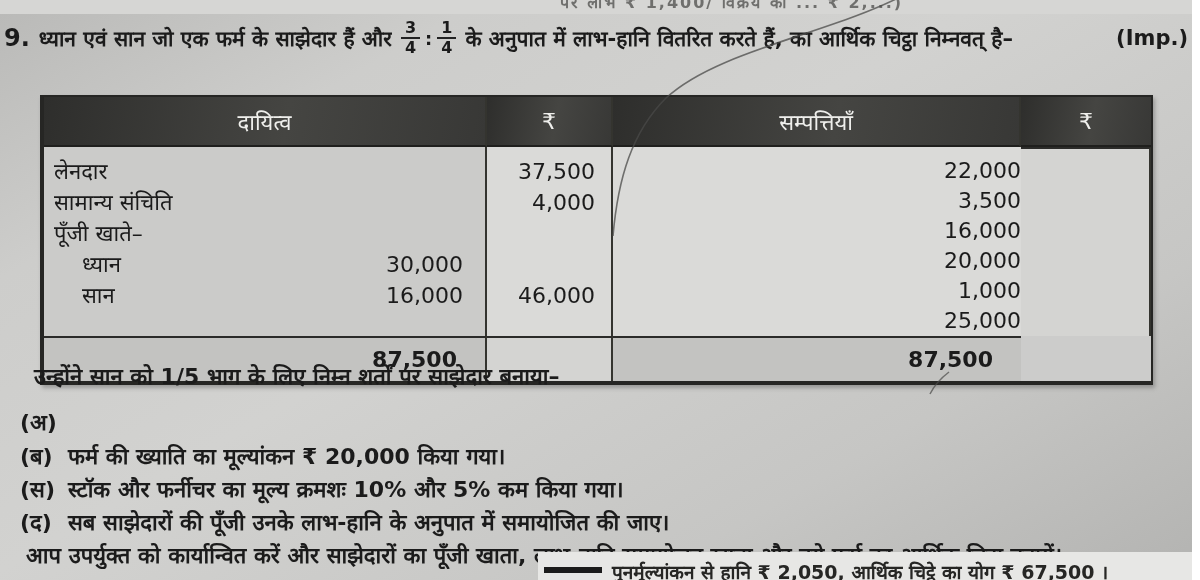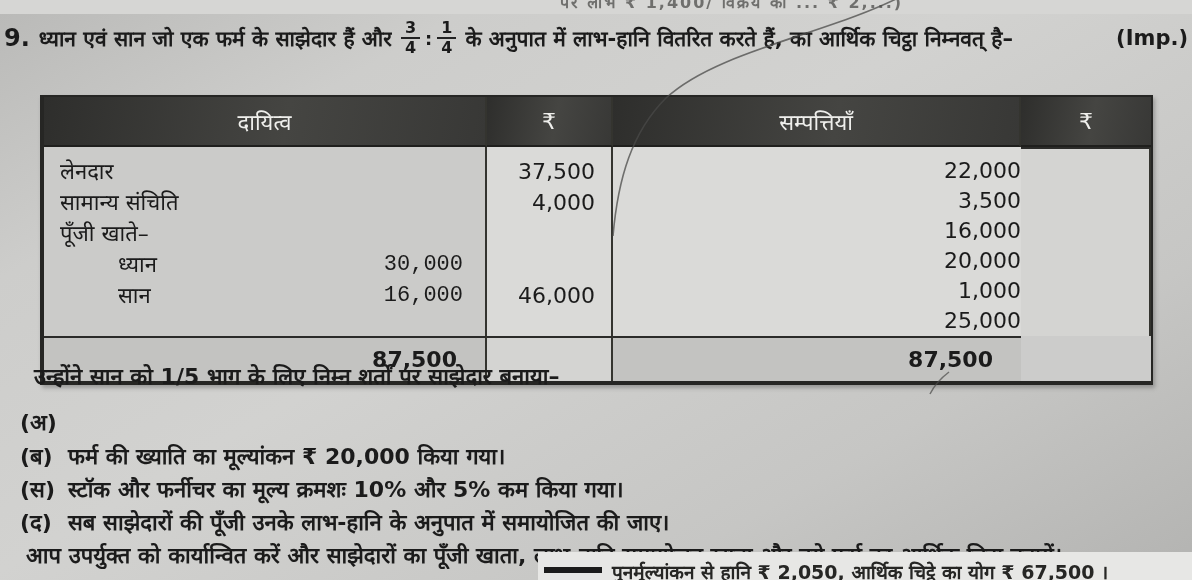--- a/index.html
+++ b/index.html
@@ -49,23 +49,23 @@
   .cell{box-sizing:border-box;}
   .rb{border-right:2px solid #34342f;}
   .hdr{
     background:linear-gradient(100deg,#2e2e2c,#454542 55%,#383836);
     color:#efefec;display:flex;align-items:center;justify-content:center;
     font-size:22px;border-bottom:2px solid #1f1f1d;
   }
   .body-cell{background:#cbcbc9;padding-top:9px;font-size:22px;}
   .amt-cell{background:#dadad8;text-align:right;}
   .lrow{height:31px;line-height:31px;display:flex;}
-  .llabel{padding-left:16px;}
-  .lrow.indent .llabel{padding-left:74px;}
-  .linner{margin-left:auto;padding-right:22px;font-family:Liberation Mono, monospace;}
+  .llabel{padding-left:10px;}
+  .lrow.indent .llabel{padding-left:38px;}
+  .linner{margin-left:auto;padding-right:22px;}
   .lamt{height:31px;line-height:31px;padding-right:16px;}
   .arow{height:30px;line-height:30px;padding-left:44px;}
   .aamt{height:30px;line-height:30px;}
   .tot{border-top:2px solid #2b2b29;background:#d4d4d2;display:flex;align-items:center;}
   .tot.amt{background:#c3c3c1;justify-content:flex-end;padding-right:28px;
     font-size:22px;font-weight:bold;}
   
   .para{position:absolute;left:20px;right:16px;font-size:22px;font-weight:600;}
   .intro{top:360px;left:34px;}
   .cond{display:flex;}

